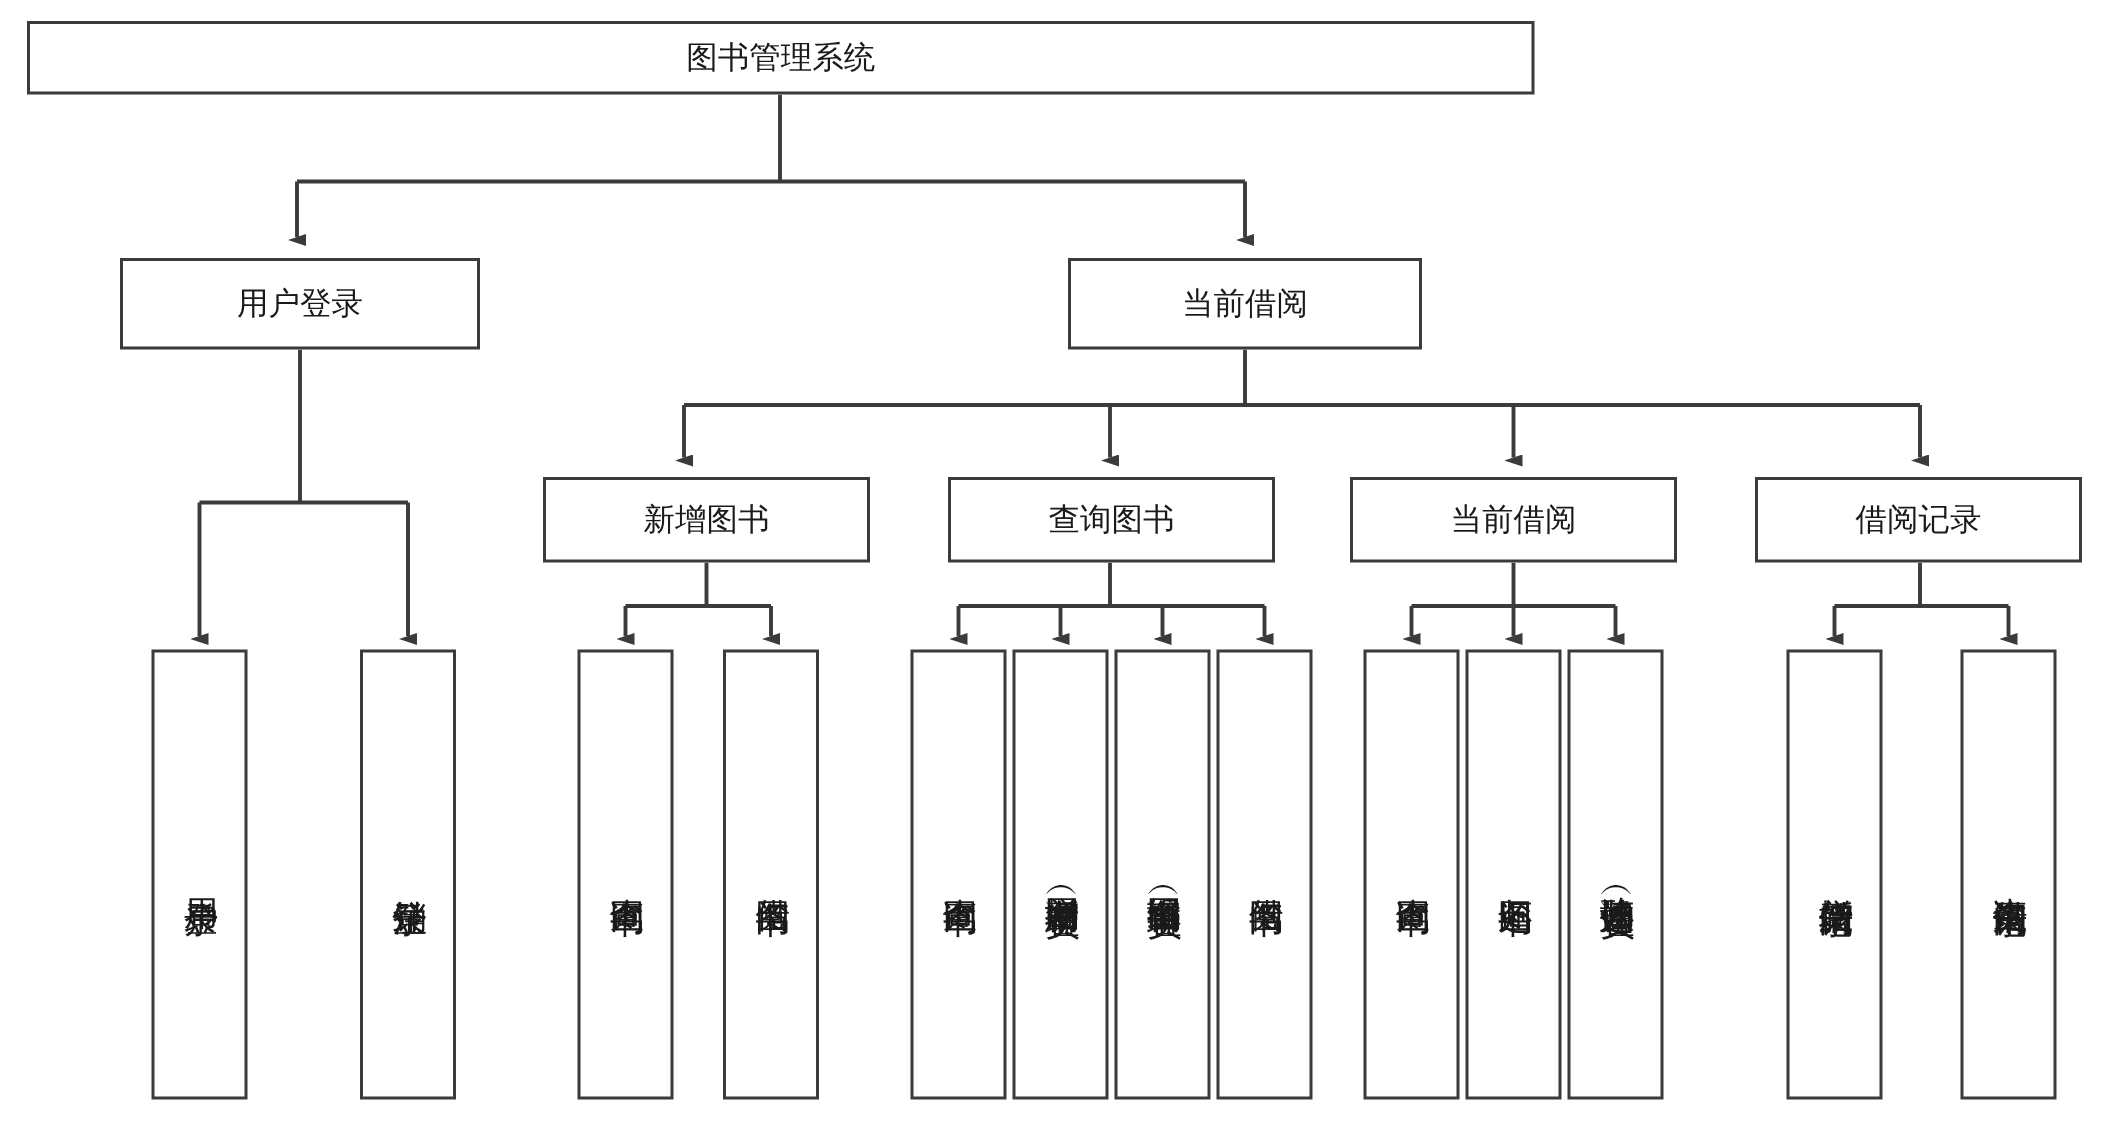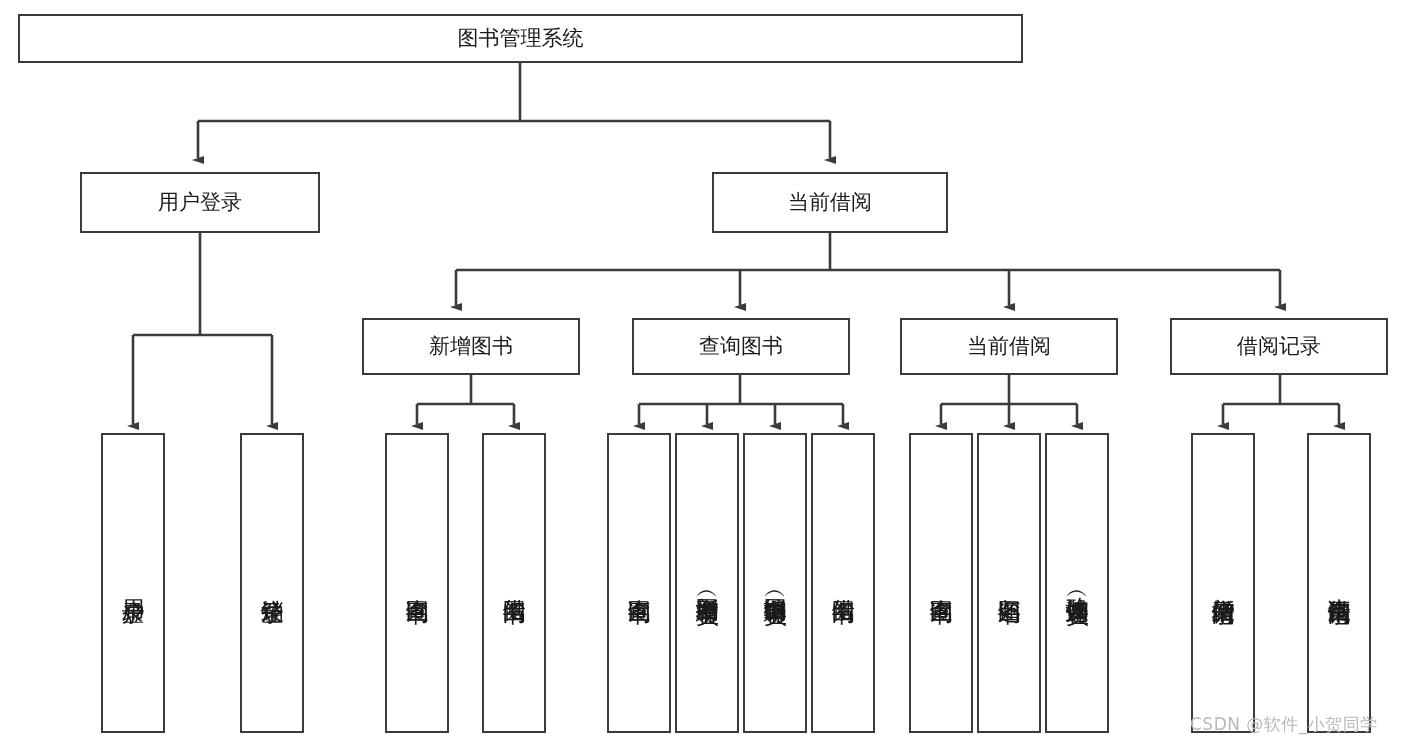--- a/index.html
+++ b/index.html
@@ -179,15 +179,14 @@
     <span>确认归还（管理员）</span>
   </div>
 
   <div class="node vert" style="left:1191px; top:433px; width:64px; height:300px;">
     <span>新增借阅记录</span>
   </div>
   <div class="node vert" style="left:1307px; top:433px; width:64px; height:300px;">
     <span>查询借阅记录</span>
   </div>
 
-  <div class="watermark" style="left:1190px; top:713px;">CSDN @软件_小贺同学</div>
 
 </div>
 
 </body></html>

